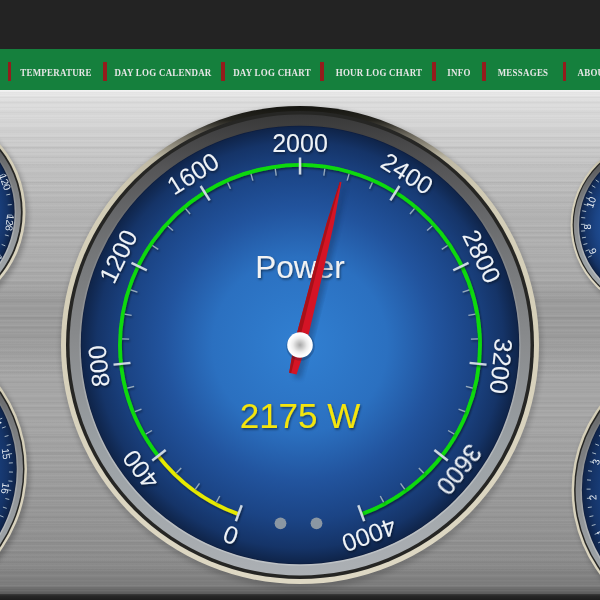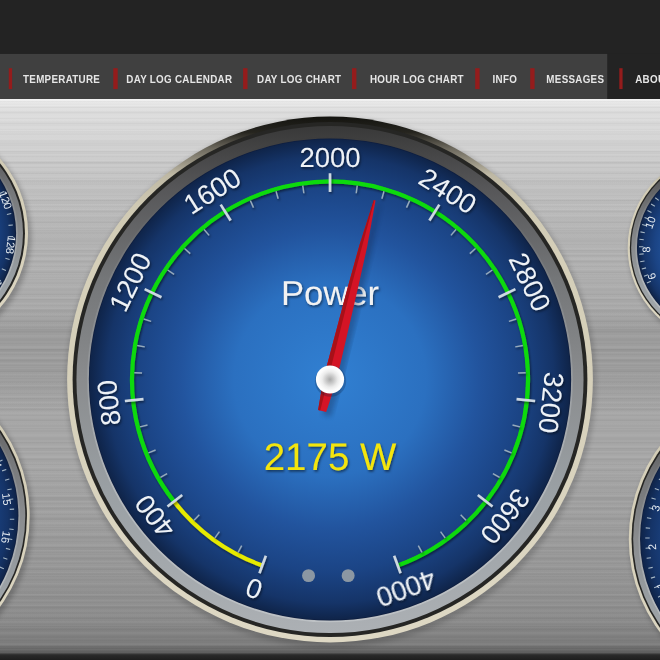--- a/index.html
+++ b/index.html
@@ -1,16 +1,16 @@
 <!DOCTYPE html>
 <html><head><meta charset="utf-8"><style>
 html,body{margin:0;padding:0;width:600px;height:600px;overflow:hidden;background:#232323;font-family:"Liberation Sans",sans-serif;}
 #stage{position:relative;width:600px;height:600px;}
 #topbar{position:absolute;left:0;top:0;width:600px;height:49px;background:#232323;z-index:5;}
-#nav{position:absolute;left:0;top:49px;width:552px;height:41px;background:#404040;z-index:5;}
+#nav{position:absolute;left:0;top:49px;width:600px;height:41px;background:#15803d;z-index:5;font-family:Liberation Serif, serif;}
 .sep{position:absolute;top:13px;width:3.4px;height:19px;background:#941c1c;}
 .nit{position:absolute;top:calc(50% + 2px);transform:translate(-50%,-50%) scaleX(0.85);color:#e6e6e6;font-size:10.5px;font-weight:bold;letter-spacing:0.3px;white-space:nowrap;}
 #metal{position:absolute;left:0;top:90px;width:600px;height:510px;
 background:
  repeating-linear-gradient(180deg, rgba(255,255,255,.04) 0 1px, rgba(0,0,0,0) 1px 2px, rgba(0,0,0,.025) 2px 3px, rgba(0,0,0,0) 3px 5px),
  repeating-linear-gradient(180deg, rgba(255,255,255,.025) 0 2px, rgba(0,0,0,.018) 2px 5px, rgba(255,255,255,.008) 5px 9px),
  repeating-linear-gradient(180deg, rgba(0,0,0,0) 0 6px, rgba(0,0,0,.02) 6px 8px, rgba(0,0,0,0) 8px 17px),
  linear-gradient(180deg, rgba(0,0,0,0) 190px, rgba(0,0,0,.05) 210px, rgba(0,0,0,.05) 245px, rgba(0,0,0,0) 285px),
  linear-gradient(180deg, #f2f2f2 0px, #dedede 10px, #d8d8d8 30px, #c9c9c9 60px, #b4b4b4 120px, #adadad 170px, #a4a4a4 210px, #a4a4a4 250px, #a6a6a6 290px, #a6a6a6 330px, #9e9e9e 380px, #959595 430px, #8c8c8c 470px, #7a7a7a 496px, #5a5a5a 504px, #343434 507px, #222222 510px);
 }

